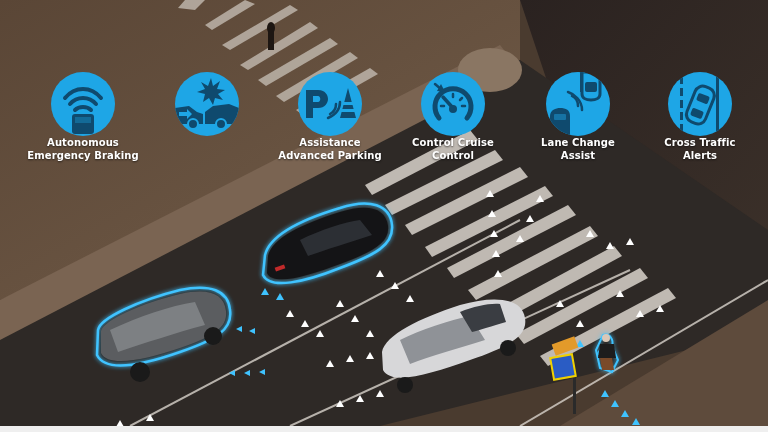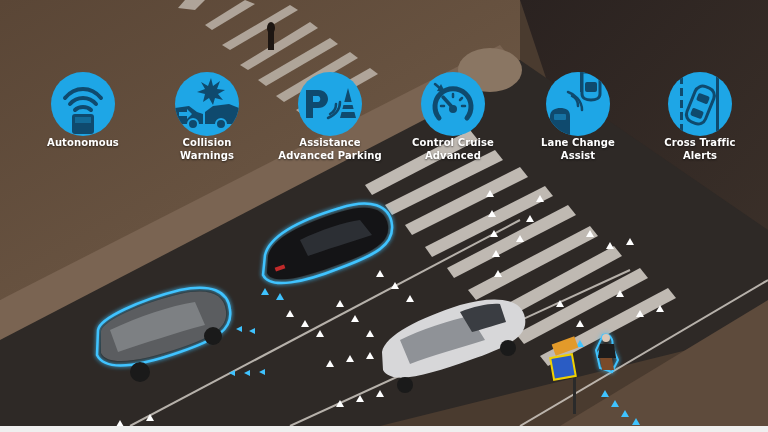--- a/index.html
+++ b/index.html
@@ -178,38 +178,35 @@
             <path d="M14,26 C24,14 40,14 50,26"></path>
             <path d="M19,32 C26,24 38,24 45,32"></path>
             <path d="M24,38 C28,34 36,34 40,38"></path>
           </g>
           <rect x="21" y="42" width="22" height="20" rx="3" fill="#0f4a6e"></rect>
           <rect x="24" y="45" width="16" height="6" fill="#1ea6e6" opacity="0.35"></rect>
         </svg>
       </div>
       <div class="label">
         <div>Autonomous</div>
+        <div>Emergency Braking</div>
       </div>
     </div>
 
     <div class="feature" style="left:137px">
       <div class="circle" style="background:#1ea6e6">
         <svg width="64" height="64" viewBox="0 0 64 64">
           <polygon points="36,6 38,14 45,9 42,17 50,18 43,22 48,28 40,26 38,33 34,26 28,30 30,22 22,20 30,17 26,10 33,14" fill="#0f4a6e"></polygon>
           <path d="M0,36 L14,34 L22,40 L28,42 L28,52 L0,52 Z" fill="#0f4a6e"></path>
           <path d="M30,40 L38,34 L54,32 L64,36 L64,52 L30,52 Z" fill="#0f4a6e"></path>
           <circle cx="18" cy="52" r="5" fill="#0f4a6e" stroke="#1ea6e6" stroke-width="2"></circle>
           <circle cx="46" cy="52" r="5" fill="#0f4a6e" stroke="#1ea6e6" stroke-width="2"></circle>
           <polygon points="4,40 12,40 12,37 17,42 12,47 12,44 4,44" fill="#1ea6e6"></polygon>
         </svg>
       </div>
-      <div class="label">
-        <div>Collision</div>
-        <div>Warnings</div>
-      </div>
     </div>
 
     <div class="feature" style="left:260px">
       <div class="circle" style="background:#1ea6e6">
         <svg width="64" height="64" viewBox="0 0 64 64">
           <path d="M8,18 L20,18 C28,18 30,24 30,27 C30,31 27,36 20,36 L15,36 L15,46 L8,46 Z M15,24 L15,30 L20,30 C23,30 23,24 20,24 Z" fill="#0f4a6e"></path>
           <g fill="none" stroke="#0f4a6e" stroke-width="2.5" stroke-linecap="round">
             <path d="M32,42 C36,40 38,36 38,32"></path>
             <path d="M30,46 C37,43 42,38 42,30"></path>
           </g>
@@ -235,21 +232,21 @@
             <line x1="44" y1="34" x2="41" y2="34"></line>
           </g>
           <line x1="22" y1="25" x2="32" y2="36" stroke="#0f4a6e" stroke-width="3.5" stroke-linecap="round"></line>
           <circle cx="32" cy="37" r="4" fill="#0f4a6e"></circle>
           <line x1="14" y1="12" x2="21" y2="18" stroke="#0f4a6e" stroke-width="2.5" stroke-linecap="round"></line>
           <polygon points="20,12 24,20 16,19" fill="#0f4a6e"></polygon>
         </svg>
       </div>
       <div class="label">
         <div>Control Cruise</div>
-        <div>Advanced</div>
+        <div>Control</div>
       </div>
     </div>
 
     <div class="feature" style="left:508px">
       <div class="circle" style="background:#1ea6e6">
         <svg width="64" height="64" viewBox="0 0 64 64">
           <path d="M36,0 L54,0 L54,22 C54,26 50,28 45,28 C40,28 36,26 36,22 Z" fill="none" stroke="#0f4a6e" stroke-width="3"></path>
           <rect x="39" y="10" width="12" height="10" rx="2" fill="#0f4a6e"></rect>
           <rect x="34" y="0" width="3" height="20" fill="#0f4a6e"></rect>
           <g fill="none" stroke="#0f4a6e" stroke-width="2.5" stroke-linecap="round">

